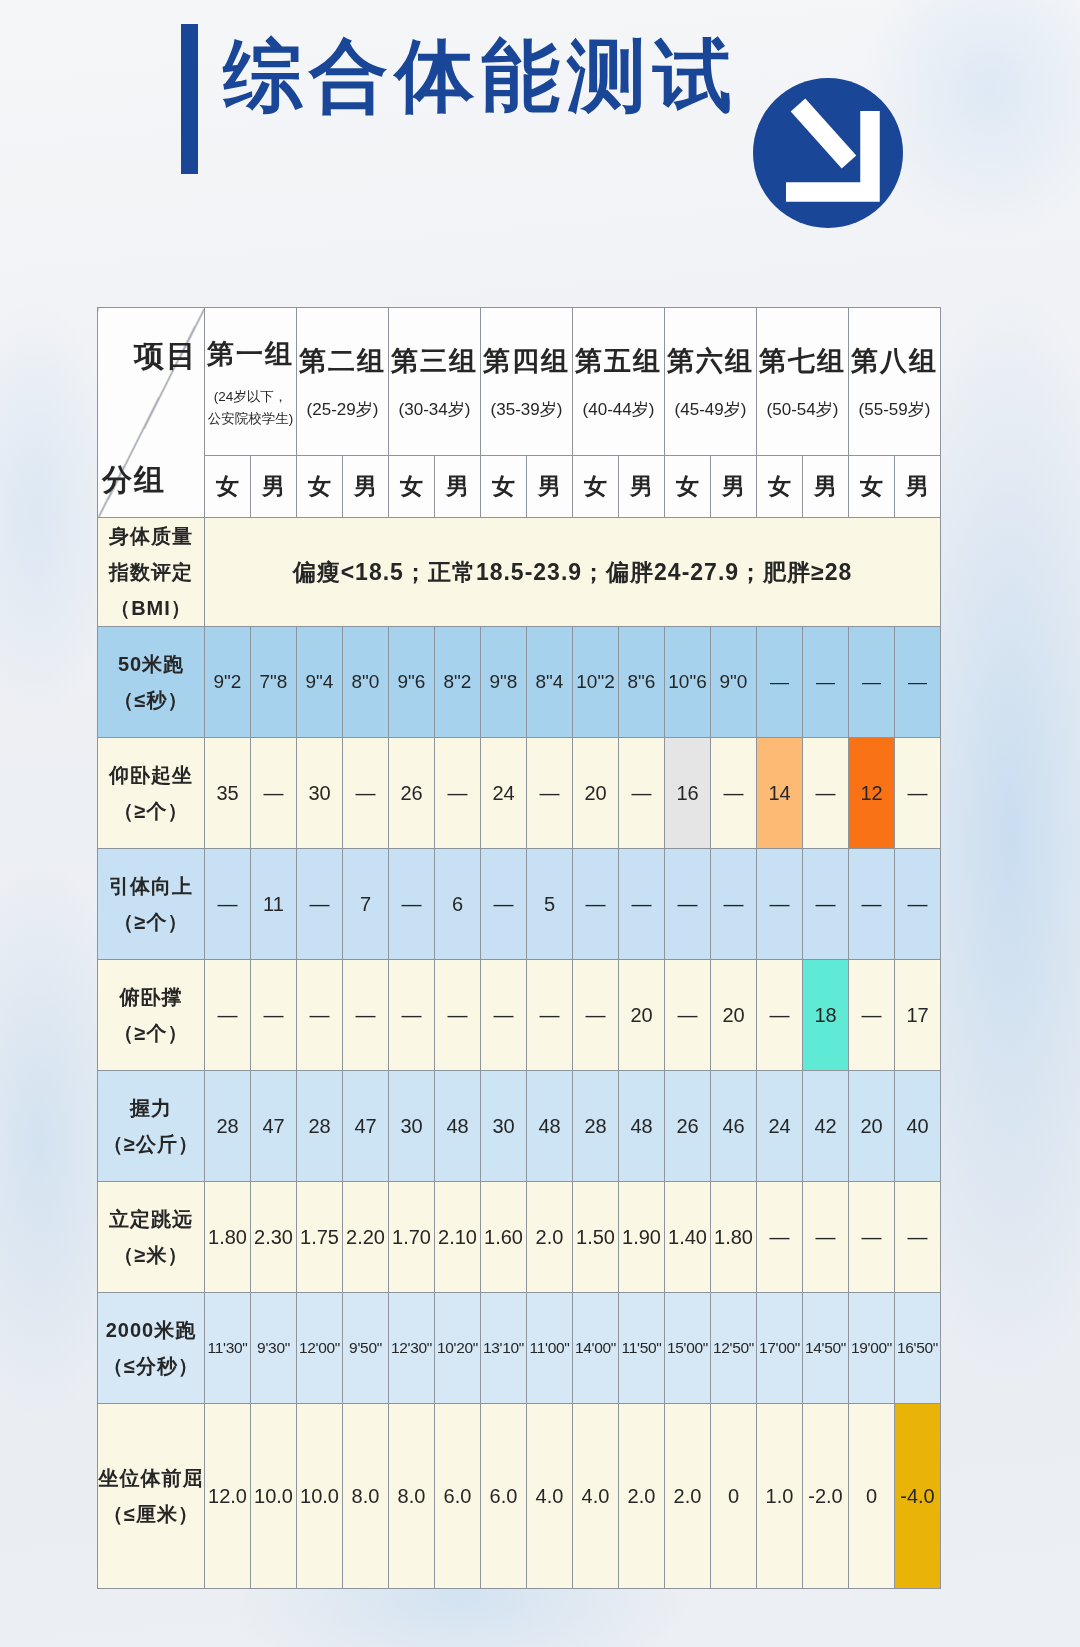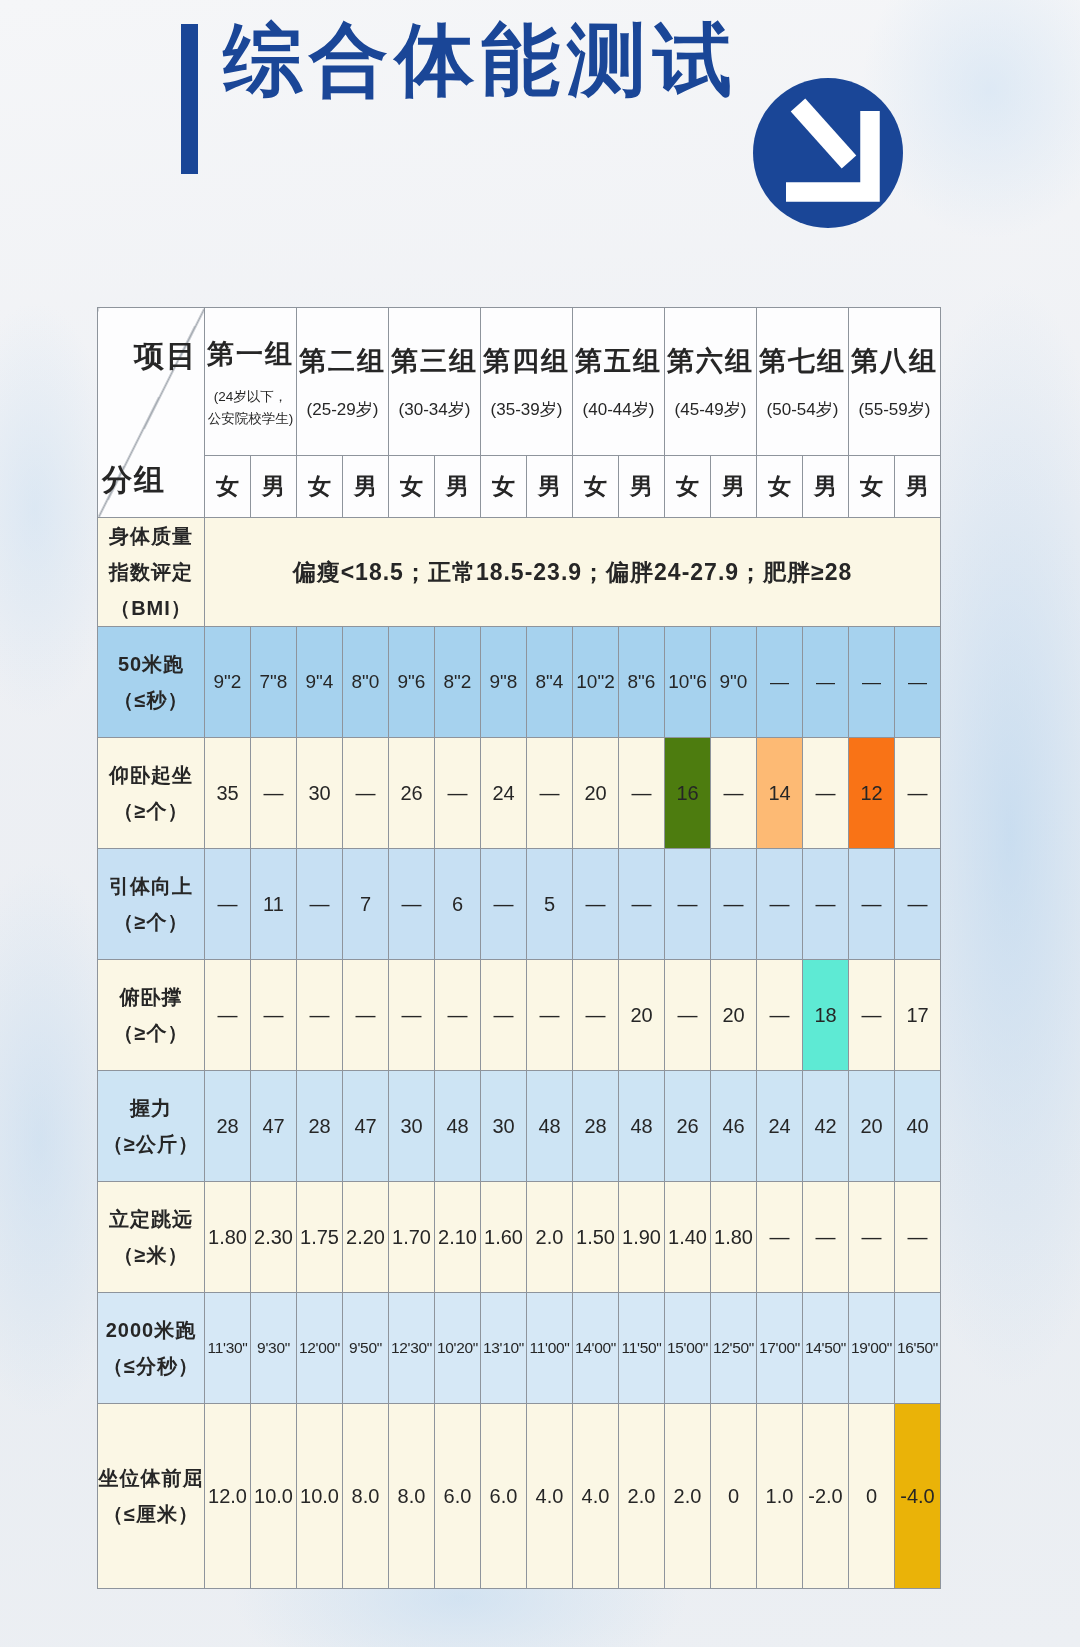--- a/index.html
+++ b/index.html
@@ -22,21 +22,21 @@
     background:radial-gradient(ellipse at center,rgba(204,224,243,.55) 0%,rgba(204,224,243,0) 70%);}
   .deco-left{left:-60px;top:860px;width:200px;height:560px;
     background:radial-gradient(ellipse at center,rgba(188,215,239,.5) 0%,rgba(188,215,239,0) 70%);}
   .deco-leftmid{left:-50px;top:300px;width:170px;height:420px;
     background:radial-gradient(ellipse at center,rgba(196,220,241,.45) 0%,rgba(196,220,241,0) 70%);}
   .deco-bottom{left:230px;bottom:-50px;width:460px;height:200px;
     background:radial-gradient(ellipse at center,rgba(190,217,240,.55) 0%,rgba(190,217,240,0) 70%);}
 
   
   .title-bar{position:absolute;left:181px;top:24px;width:17px;height:150px;background:#1a4697;}
-  .title-line1{position:absolute;left:223px;top:8px;font-size:79px;font-weight:900;
+  .title-line1{position:absolute;left:223px;top:24px;font-size:79px;font-weight:900;
     color:#1a4697;letter-spacing:7px;white-space:nowrap;}
   .title-line2{position:absolute;left:318px;top:100px;font-size:79px;font-weight:900;
     color:#1a4697;letter-spacing:7px;white-space:nowrap;}
   .badge{position:absolute;left:753px;top:78px;width:150px;height:150px;}
 
   
   table.std{
     position:absolute;left:97px;top:307px;width:843px;
     border-collapse:collapse;table-layout:fixed;
     background:#fdfdfe;
@@ -211,21 +211,21 @@
           <td style="background: rgb(251, 247, 229);">35</td>
           <td style="background: rgb(251, 247, 229);">—</td>
           <td style="background: rgb(251, 247, 229);">30</td>
           <td style="background: rgb(251, 247, 229);">—</td>
           <td style="background: rgb(251, 247, 229);">26</td>
           <td style="background: rgb(251, 247, 229);">—</td>
           <td style="background: rgb(251, 247, 229);">24</td>
           <td style="background: rgb(251, 247, 229);">—</td>
           <td style="background: rgb(251, 247, 229);">20</td>
           <td style="background: rgb(251, 247, 229);">—</td>
-          <td style="background: #4d7c0f; text-align: center;">16</td>
+          <td style="background: #e5e5e5; text-align: center;">16</td>
           <td style="background: rgb(251, 247, 229);">—</td>
           <td style="background: #fdba74;">14</td>
           <td style="background: rgb(251, 247, 229);">—</td>
           <td style="background: #f97316;">12</td>
           <td style="background: rgb(251, 247, 229);">—</td>
         </tr>
         <tr class="r2">
           <th class="rowlabel" style="background: rgb(199, 224, 243);">引体向上
 （≥个）</th>
           <td style="background: rgb(199, 224, 243);">—</td>

